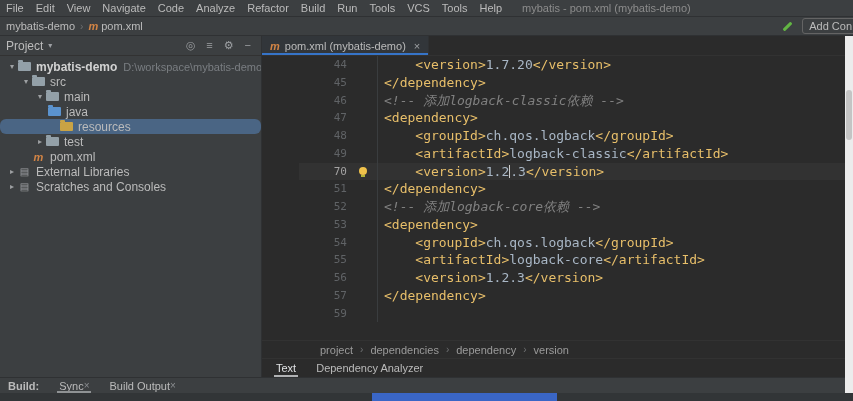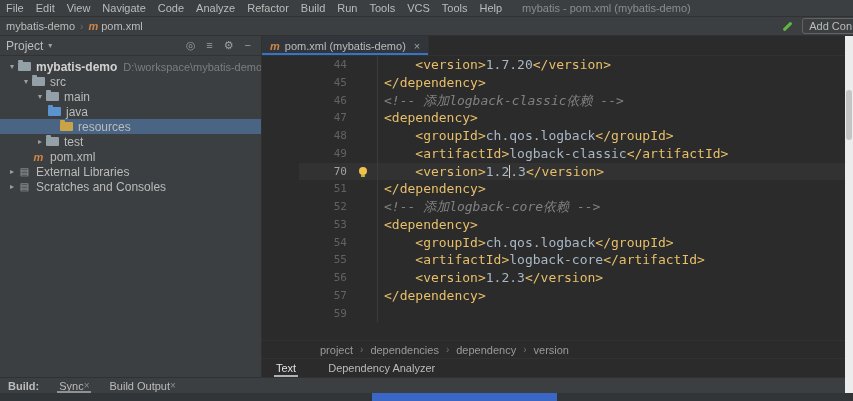--- a/index.html
+++ b/index.html
@@ -25,21 +25,21 @@
   .main{display:flex;height:341px;position:relative;background:#2b2b2b;}
   .project-panel{width:262px;background:#3c3f41;border-right:1px solid #2f3133;display:flex;
                  flex-direction:column;flex:none;}
   .panel-header{height:20px;border-bottom:1px solid #323232;display:flex;align-items:center;
                 font-size:12px;padding:0 6px;}
   .panel-chev{margin-left:5px;font-size:8px;color:#9da0a3;}
   .header-icons{margin-left:auto;display:flex;gap:11px;color:#9da0a3;font-size:11px;margin-right:4px;}
   .hicon{cursor:default;}
   .tree{flex:1;font-size:12px;padding-top:3px;overflow:hidden;}
   .tree-row{height:15px;display:flex;align-items:center;white-space:nowrap;}
-  .tree-row.sel{background:#4a6584;}
+  .tree-row.sel{background:#4a6584;border-radius:6px;}
   .arrow{width:12px;text-align:center;font-size:8px;color:#9da0a3;flex:none;}
   .ficon{width:13px;height:9px;border-radius:1px;margin-right:5px;position:relative;flex:none;}
   .ficon::before{content:"";position:absolute;top:-2px;left:0;width:5px;height:2px;background:inherit;
                  border-radius:1px 1px 0 0;}
   .f-gray{background:#93a0a8;}.f-blue{background:#5b93ce;}.f-yellow{background:#c9a345;}
   .gicon{width:13px;margin-right:5px;text-align:center;flex:none;font-size:10px;}
   .gicon.maven{color:#d28445;font-weight:bold;font-style:italic;font-size:11px;}
   .gicon.lib{color:#9da0a3;}
   .tree-label.bold{font-weight:bold;color:#d2d2d2;}
   .tree-detail{color:#7a7e82;margin-left:6px;font-size:11px;}
@@ -60,21 +60,21 @@
   .bulb::after{content:"";position:absolute;left:2px;top:8px;width:4px;height:2px;background:#b5b538;}
   .codewrap{flex:1;border-left:1px solid #3a3d3f;padding-left:6px;overflow:hidden;}
   .tg{color:#e8bf6a;}
   .tx{color:#a9b7c6;}
   .cm{color:#808080;font-style:italic;}
   .caret{display:inline-block;width:1px;height:13px;background:#cccccc;vertical-align:-2px;}
   .ebreadcrumbs{height:18px;border-top:1px solid #323232;background:#2b2b2b;display:flex;
                 align-items:center;font-size:11px;color:#9b9b9b;padding-left:58px;gap:7px;}
   .ebc-item{cursor:default;}
   .view-tabs{height:19px;border-top:1px solid #323232;background:#2b2b2b;display:flex;align-items:stretch;
-             padding-left:12px;gap:28px;font-size:11px;}
+             padding-left:12px;gap:16px;font-size:11px;}
   .vtab{display:flex;align-items:center;position:relative;padding:0 2px;color:#bbbbbb;}
   .vtab.active{color:#e0e2e4;}
   .vtab.active::after{content:"";position:absolute;left:0;right:0;bottom:0;height:2px;background:#b0b2b4;}
   
   .build-bar{height:16px;background:#3c3f41;border-top:1px solid #2f3133;display:flex;align-items:stretch;
              font-size:11px;padding-left:8px;}
   .bb-label{font-weight:bold;display:flex;align-items:center;margin-right:16px;}
   .btab{display:flex;align-items:center;position:relative;padding:0 4px;margin-right:12px;}
   .btab .close{color:#8a8d90;font-size:10px;}
   .btab.active::after{content:"";position:absolute;left:2px;right:2px;bottom:0;height:2px;background:#8f9294;}

